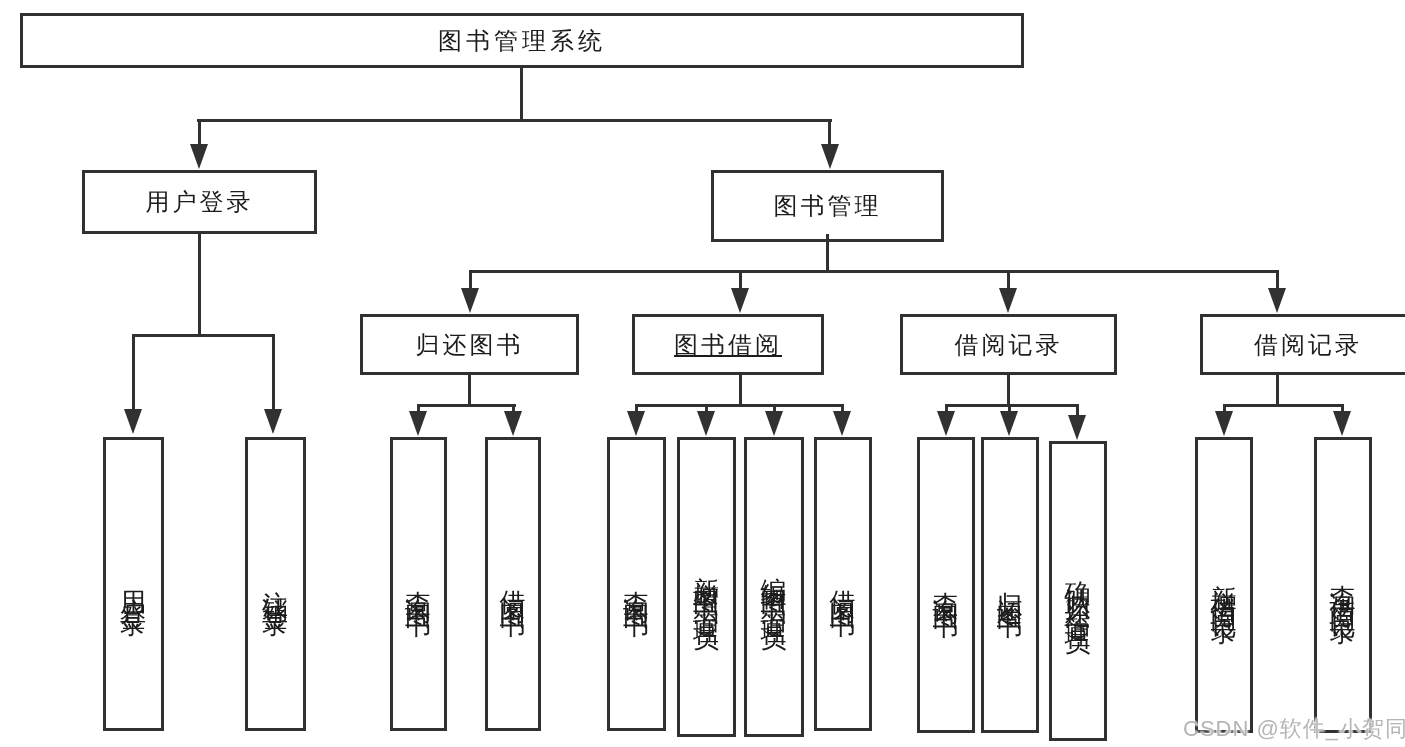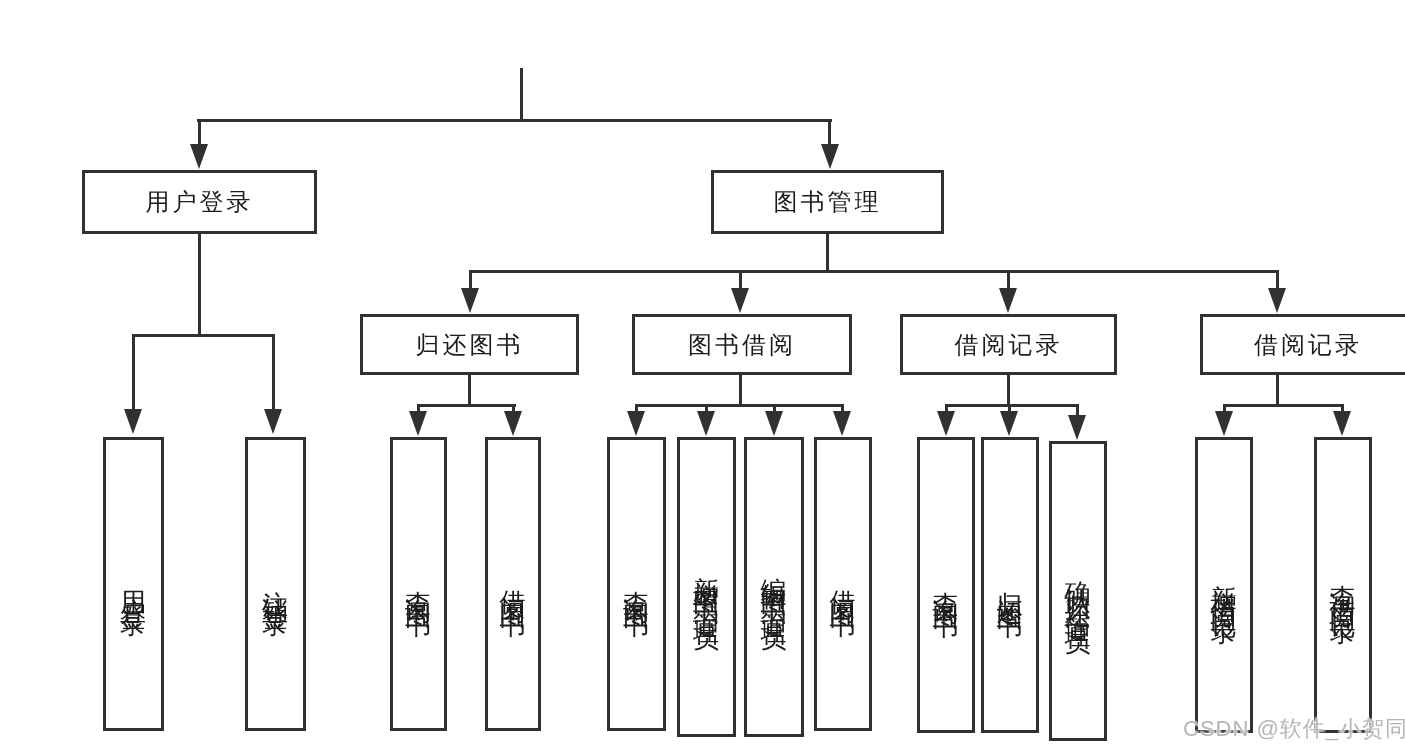--- a/index.html
+++ b/index.html
@@ -32,32 +32,35 @@
     position:absolute;left:1183px;top:714px;font-size:22px;letter-spacing:1px;
     color:#b5b5b5;white-space:nowrap;z-index:5;
     text-shadow:0 0 3px #ffffff,1px 1px 2px #ffffff,-1px -1px 2px #ffffff;
   }
 </style>
 </head>
 <body>
 
 <div class="canvas">
 
+  <div class="box hbox titlebox" style="left:20px;top:13px;width:1004px;height:55px;">
+    <span>图书管理系统</span>
+  </div>
 
   <div class="vl" style="left:520px;top:68px;height:54px;"></div>
   <div class="hl" style="left:197px;top:119px;width:635px;"></div>
   <div class="vl" style="left:198px;top:119px;height:28px;"></div>
   <div class="ah" style="left:190px;top:144px;"></div>
   <div class="vl" style="left:828px;top:119px;height:28px;"></div>
   <div class="ah" style="left:821px;top:144px;"></div>
 
   <div class="box hbox" style="left:82px;top:170px;width:235px;height:64px;">
     <span>用户登录</span>
   </div>
-  <div class="box hbox" style="left:711px;top:170px;width:233px;height:64px;">
+  <div class="box hbox" style="left:711px;top:170px;width:233px;height:72px;">
     <span>图书管理</span>
   </div>
 
   <div class="vl" style="left:198px;top:234px;height:103px;"></div>
   <div class="hl" style="left:132px;top:334px;width:143px;"></div>
   <div class="vl" style="left:132px;top:334px;height:78px;"></div>
   <div class="ah" style="left:124px;top:409px;"></div>
   <div class="vl" style="left:272px;top:334px;height:78px;"></div>
   <div class="ah" style="left:264px;top:409px;"></div>
 
@@ -68,21 +71,21 @@
   <div class="vl" style="left:739px;top:270px;height:20px;"></div>
   <div class="ah" style="left:731px;top:288px;"></div>
   <div class="vl" style="left:1007px;top:270px;height:20px;"></div>
   <div class="ah" style="left:999px;top:288px;"></div>
   <div class="vl" style="left:1276px;top:270px;height:20px;"></div>
   <div class="ah" style="left:1268px;top:288px;"></div>
 
   <div class="box hbox" style="left:360px;top:314px;width:219px;height:61px;">
     <span>归还图书</span>
   </div>
-  <div class="box hbox" style="left:632px;top:314px;width:220px;height:61px;">
+  <div class="box hbox" style="left:632px;top:314px;width:192px;height:61px;text-decoration:underline;">
     <span>图书借阅</span>
   </div>
   <div class="box hbox" style="left:900px;top:314px;width:217px;height:61px;">
     <span>借阅记录</span>
   </div>
   <div class="box hbox" style="left:1200px;top:314px;width:216px;height:61px;text-align:right;">
     <span>借阅记录</span>
   </div>
 
   <div class="vl" style="left:468px;top:375px;height:32px;"></div>

